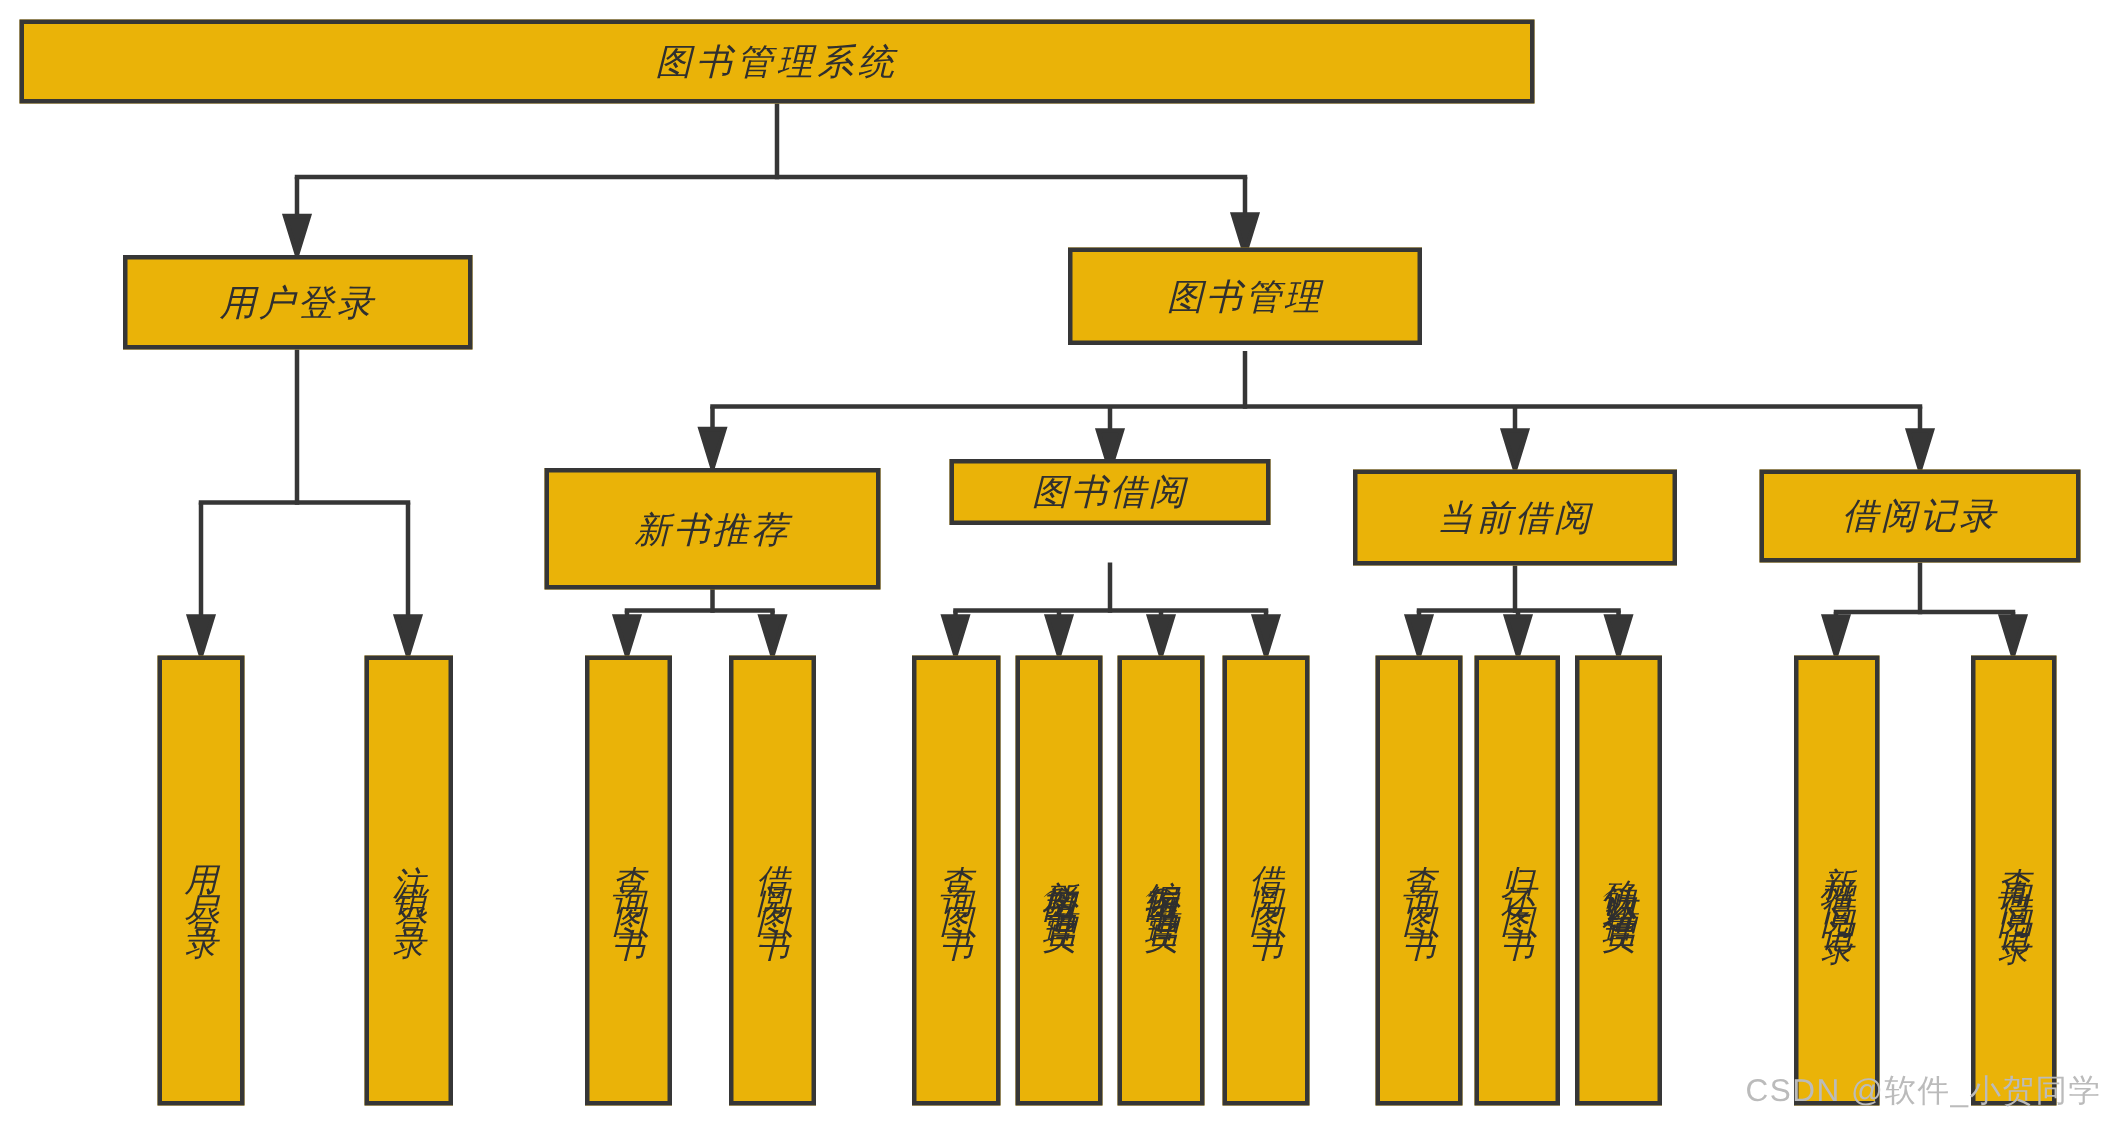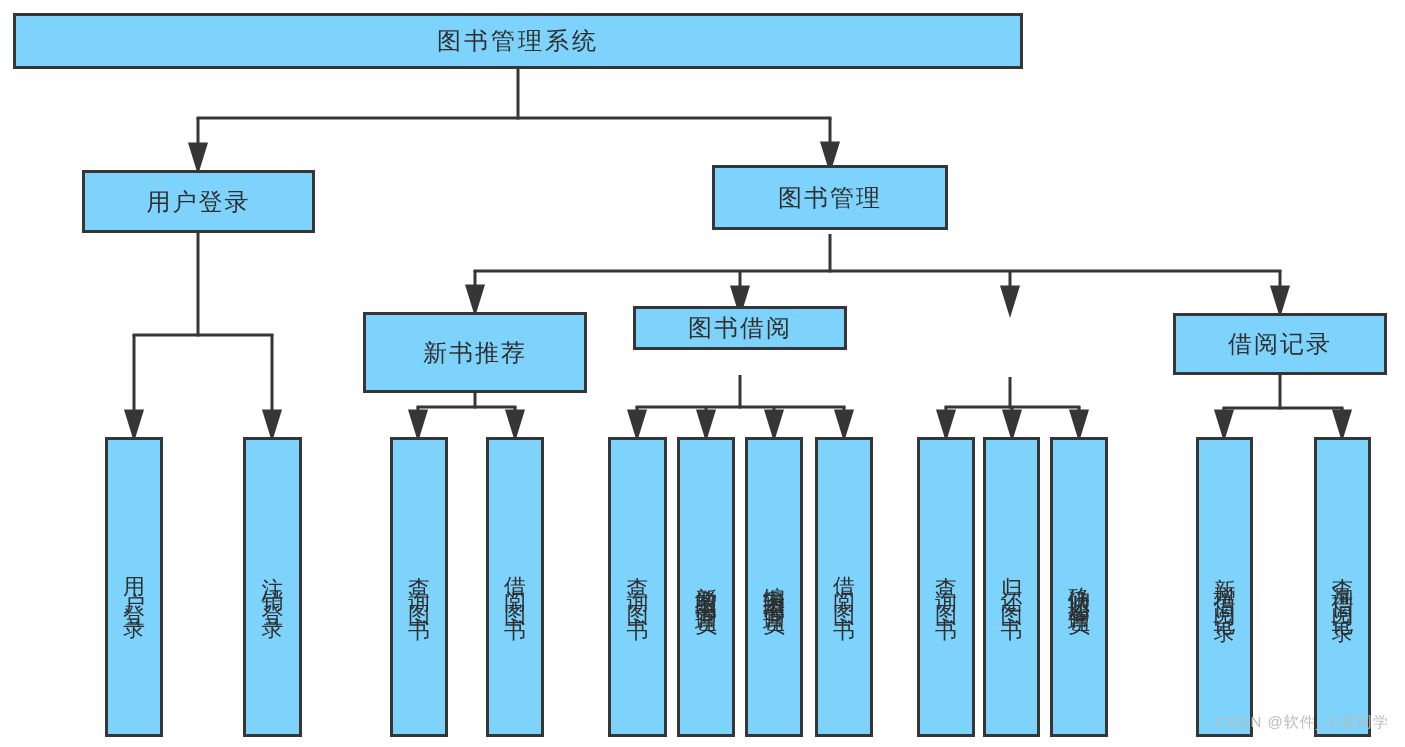--- a/index.html
+++ b/index.html
@@ -13,38 +13,39 @@
     width:1405px;height:747px;position:relative;overflow:hidden;
     background:var(--background);
     font-family:"Liberation Sans", sans-serif;
     color:var(--text);
   }
   .stage{position:absolute;inset:0;}
   svg.wires{position:absolute;left:0;top:0;}
   .node{
     position:absolute;box-sizing:border-box;
     border:3px solid var(--line);
-    background:#7dd3fc;
+    background:#eab308;
     display:flex;align-items:center;justify-content:center;
     text-align:center;
+    font-style:italic;
   }
   .hbox{font-size:24px;letter-spacing:2px;}
   .root{font-size:24px;letter-spacing:3px;}
   .vbox{
     font-size:22px;
     writing-mode:vertical-rl;
     text-orientation:mixed;
     line-height:1;
   }
   .ls-loose{letter-spacing:14px;}
   .ls-med{letter-spacing:9px;}
   .ls-tight{letter-spacing:4px;}
   .watermark{
-    position:absolute;right:16px;top:713px;
-    font-size:15px;color:var(--watermark);
+    position:absolute;right:4px;top:713px;
+    font-size:21px;color:var(--watermark);
     letter-spacing:1px;white-space:nowrap;
   }
 </style>
 </head>
 <body>
 
 <div class="stage">
 
   <svg class="wires" width="1405" height="747">
     <g stroke="var(--line)" stroke-width="3" fill="var(--line)">
@@ -124,20 +125,21 @@
     </g>
   </svg>
 
   <div class="node root" style="left:13px;top:13px;width:1010px;height:56px;">图书管理系统</div>
 
   <div class="node hbox" style="left:82px;top:170px;width:233px;height:63px;">用户登录</div>
   <div class="node hbox" style="left:712px;top:165px;width:236px;height:65px;">图书管理</div>
 
   <div class="node hbox" style="left:363px;top:312px;width:224px;height:81px;">新书推荐</div>
   <div class="node hbox" style="left:633px;top:306px;width:214px;height:44px;">图书借阅</div>
+  <div class="node hbox" style="left:902px;top:313px;width:216px;height:64px;">当前借阅</div>
   <div class="node hbox" style="left:1173px;top:313px;width:214px;height:62px;">借阅记录</div>
 
   <div class="node vbox ls-loose" style="left:105px;top:437px;width:58px;height:300px;">用户登录</div>
   <div class="node vbox ls-loose" style="left:243px;top:437px;width:59px;height:300px;">注销登录</div>
 
   <div class="node vbox ls-loose" style="left:390px;top:437px;width:58px;height:300px;">查询图书</div>
   <div class="node vbox ls-loose" style="left:486px;top:437px;width:58px;height:300px;">借阅图书</div>
 
   <div class="node vbox ls-loose" style="left:608px;top:437px;width:59px;height:300px;">查询图书</div>
   <div class="node vbox ls-tight" style="left:677px;top:437px;width:58px;height:300px;">新增图书（管理员）</div>

